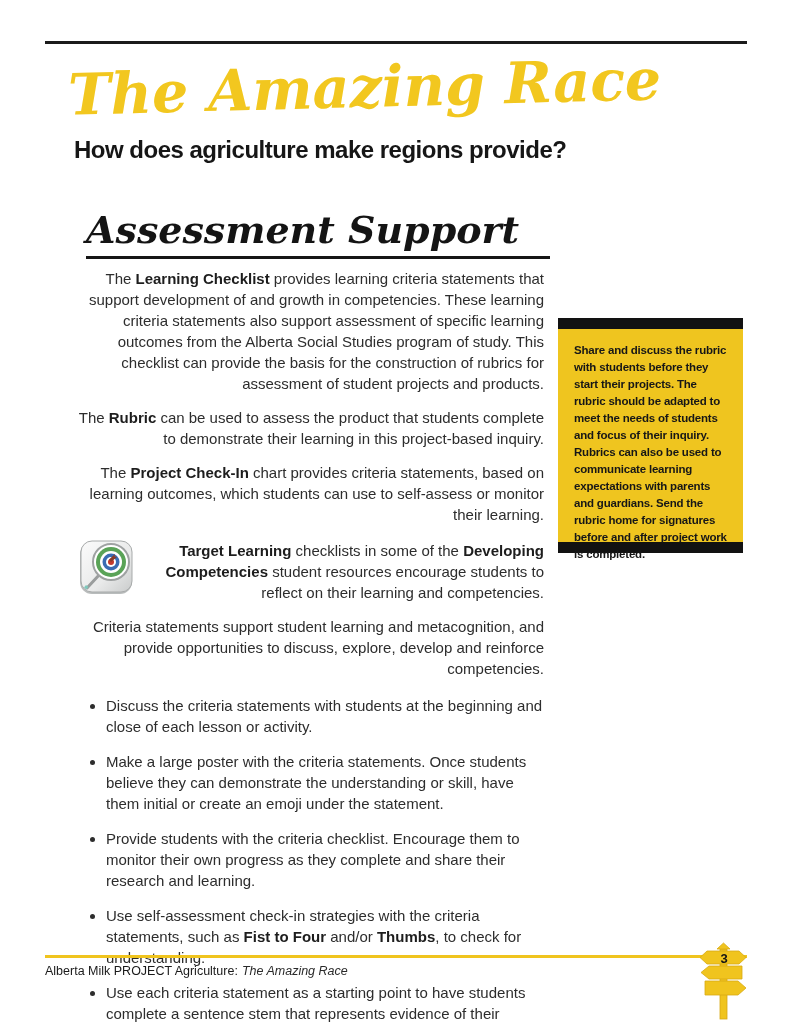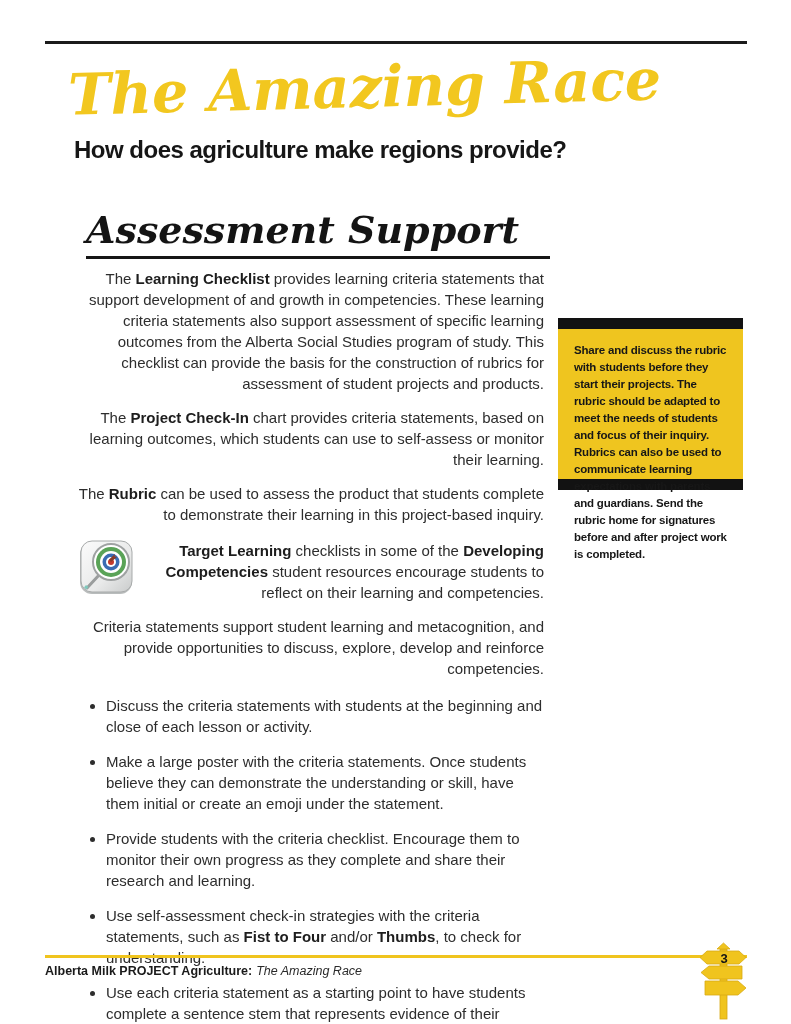--- a/index.html
+++ b/index.html
@@ -52,64 +52,64 @@
   }
   .main-col p { margin: 0 0 13px 0; text-align: right; }
   .main-col strong { color: #1d1d1d; }
   .icon-row { display: flex; gap: 4px; margin: 2px 0 13px 0; align-items: flex-start; }
   .icon-row p { margin: 0; padding-top: 2px; }
   .app-icon { flex: 0 0 58px; width: 58px; height: 58px; }
   .main-col ul { margin: 16px 0 0 0; padding-left: 28px; }
   .main-col li { margin-bottom: 14px; }
   .callout {
     position: absolute; left: 558px; top: 318px;
-    width: 185px; height: 172px;
+    width: 185px; height: 235px;
     background: #EFC51F;
     border-top: 11px solid #121212;
     border-bottom: 11px solid #121212;
     padding: 13px 15px 10px 16px;
   }
   .callout p {
     margin: 0;
     font-size: 11.5px; line-height: 17px;
     font-weight: bold; letter-spacing: -0.2px;
     color: #171717;
   }
   .footer-rule {
     position: absolute; left: 45px; top: 955px;
     width: 702px; height: 3px; background: #F0C41E;
     z-index: 1;
   }
   .footer-text {
     position: absolute; left: 45px; top: 964px;
     font-size: 12.5px; color: #1a1a1a; white-space: nowrap;
   }
-  .footer-text .fb { font-weight: bold; margin-right: 4px; }
+  .footer-text .fb { font-weight: normal; margin-right: 4px; }
   .footer-text .fi { font-style: italic; font-weight: bold; color: #2a2a2a; font-weight: normal; }
   .signpost {
     position: absolute; left: 697px; top: 941px;
     width: 54px; height: 80px; z-index: 2;
   }
 </style>
 </head>
 <body>
 
 <div class="page">
 
   <div class="top-rule"></div>
 
   <h1 class="title-script">The Amazing Race</h1>
   <h2 class="subtitle">How does agriculture make regions provide?</h2>
 
   <h3 class="section-heading">Assessment Support</h3>
 
   <div class="main-col">
     <p>The <strong>Learning Checklist</strong> provides learning criteria statements that support development of and growth in competencies. These learning criteria statements also support assessment of specific learning outcomes from the Alberta Social Studies program of study. This checklist can provide the basis for the construction of rubrics for assessment of student projects and products.</p>
+    <p>The <strong>Rubric</strong> can be used to assess the product that students complete to demonstrate their learning in this project-based inquiry.</p>
     <p>The <strong>Project Check-In</strong> chart provides criteria statements, based on learning outcomes, which students can use to self-assess or monitor their learning.</p>
-    <p>The <strong>Rubric</strong> can be used to assess the product that students complete to demonstrate their learning in this project-based inquiry.</p>
 
     <div class="icon-row">
       <span class="app-icon">
         <svg width="58" height="58" viewBox="0 0 58 58" xmlns="http://www.w3.org/2000/svg">
           <defs>
             <linearGradient id="btn" x1="0" y1="0" x2="1" y2="1">
               <stop offset="0" stop-color="#fbfbfb"></stop>
               <stop offset="0.6" stop-color="#e9eaea"></stop>
               <stop offset="1" stop-color="#c9cbcb"></stop>
             </linearGradient>

